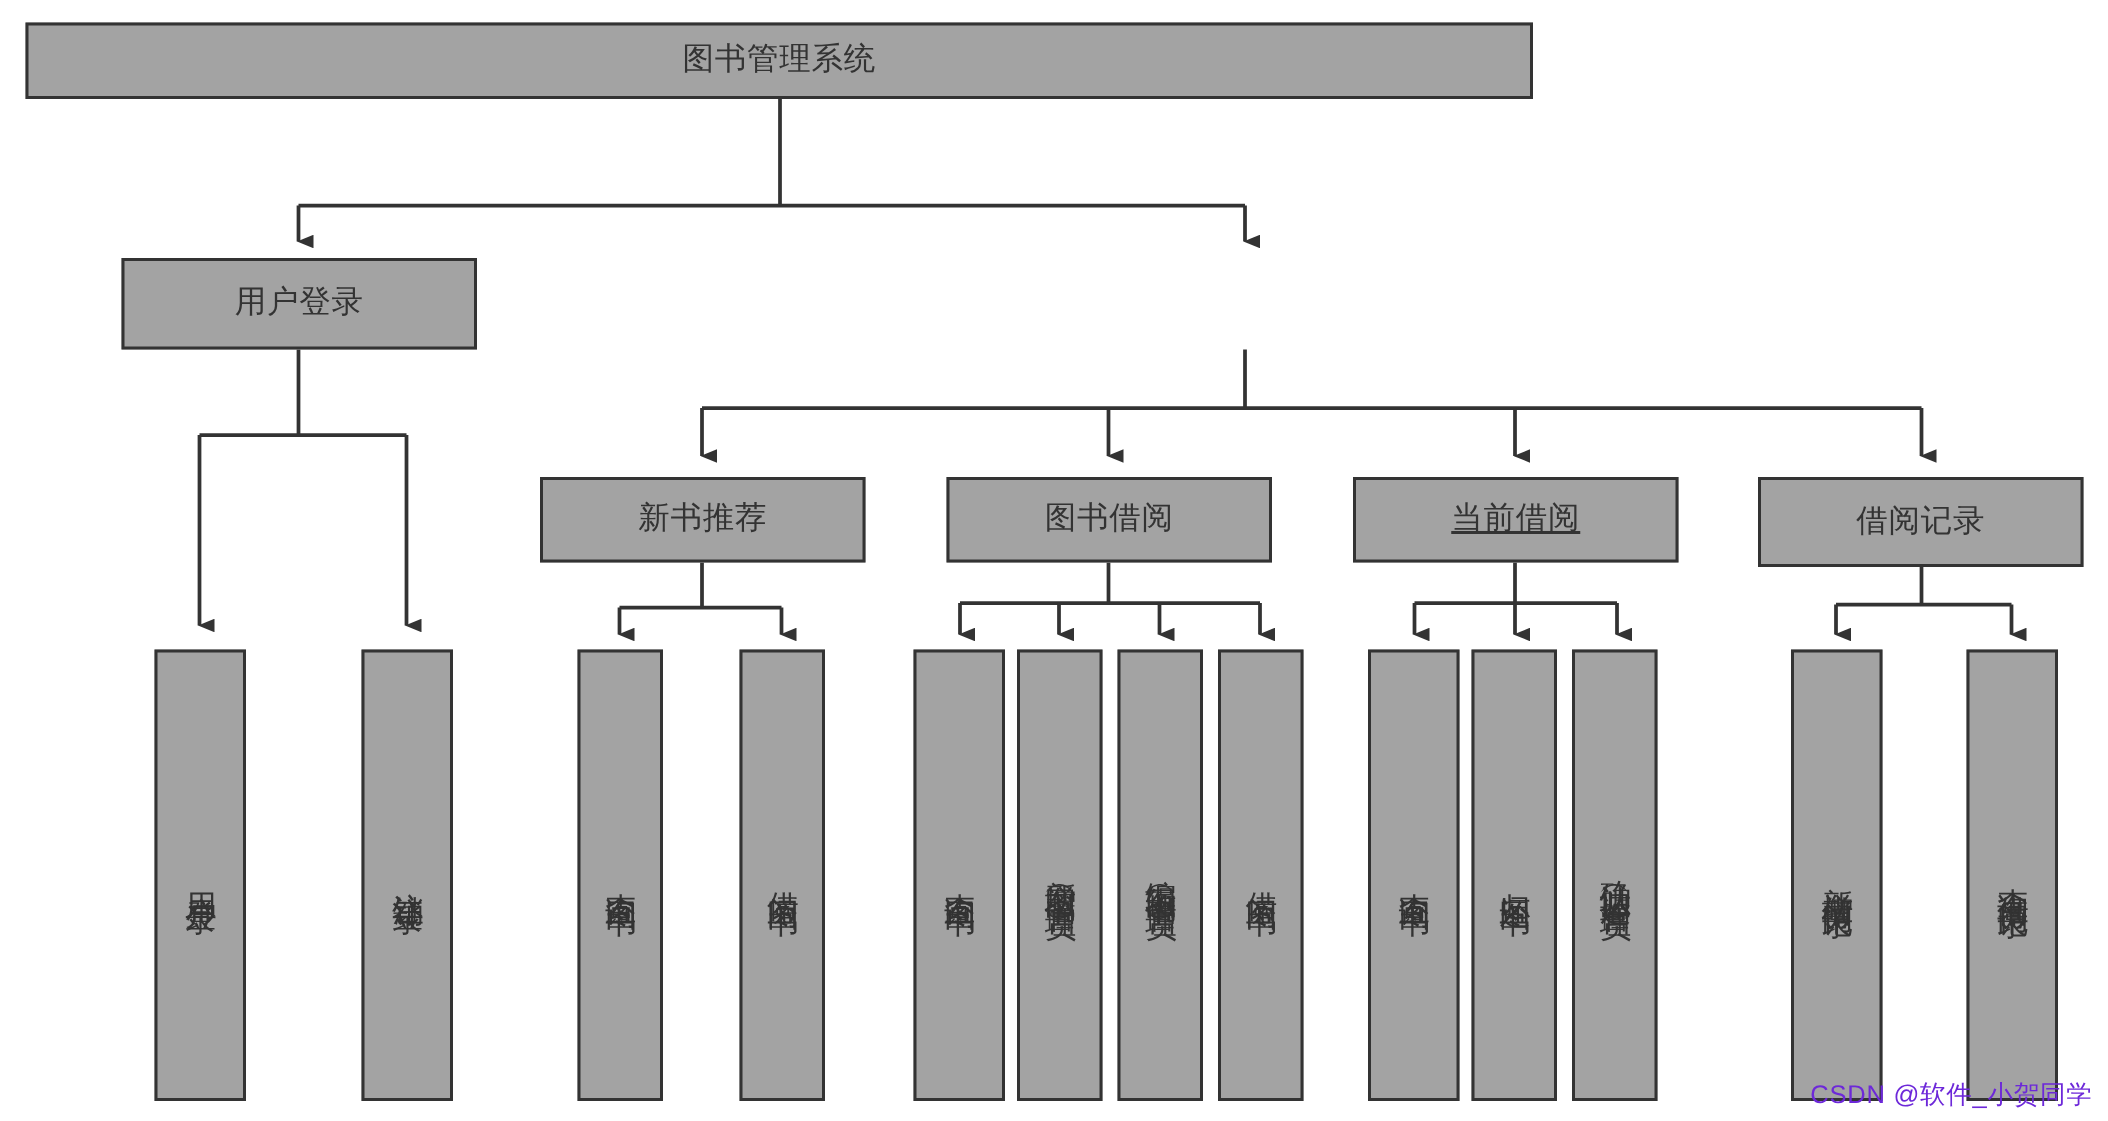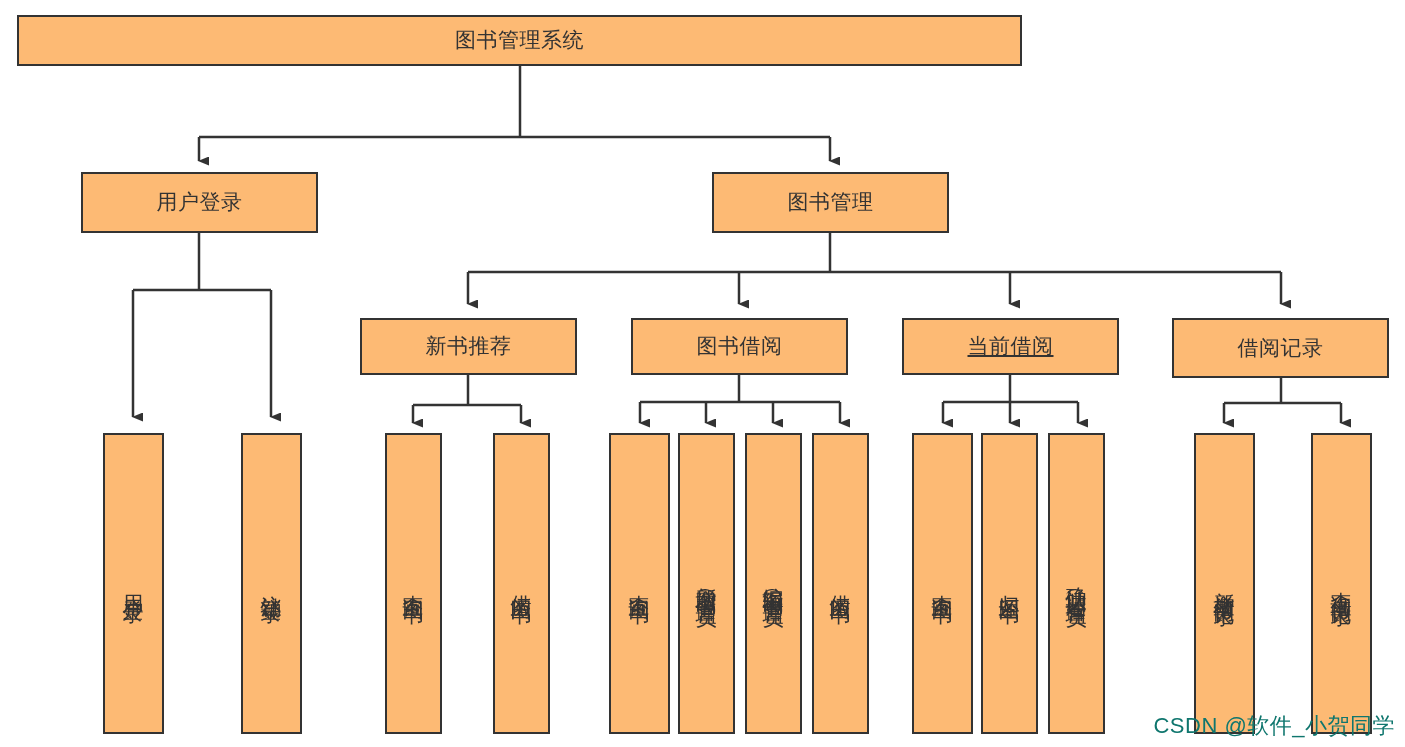--- a/index.html
+++ b/index.html
@@ -25,21 +25,21 @@
     left: 0;
     top: 0;
     width: 1405px;
     height: 747px;
     pointer-events: none;
   }
   .node {
     position: absolute;
     box-sizing: border-box;
     border: 2px solid #333333;
-    background: #fdba74;
+    background: #a3a3a3;
     display: flex;
     align-items: center;
     justify-content: center;
     color: #333333;
     z-index: 2;
   }
   .node .label {
     text-align: center;
     line-height: 1.18;
     letter-spacing: 0.5px;
@@ -57,22 +57,22 @@
     text-orientation: upright;
     font-size: 21px;
     letter-spacing: 3px;
     line-height: 1;
     white-space: nowrap;
   }
   #watermark {
     position: absolute;
     right: 10px;
     bottom: 6px;
-    font-size: 22px;
-    color: #0f766e;
+    font-size: 17px;
+    color: #6d28d9;
     z-index: 5;
     white-space: nowrap;
     letter-spacing: 0.5px;
   }
 </style>
 </head>
 <body>
 
 <div id="diagram-root">
 
@@ -126,23 +126,20 @@
     </g>
   </svg>
 
   <div class="node horizontal" style="left:17px; top:15px; width:1005px; height:51px;">
     <span class="label">图书管理系统</span>
   </div>
 
   <div class="node horizontal" style="left:81px; top:172px; width:237px; height:61px;">
     <span class="label">用户登录</span>
   </div>
-  <div class="node horizontal" style="left:712px; top:172px; width:237px; height:61px;">
-    <span class="label">图书管理</span>
-  </div>
 
   <div class="node horizontal" style="left:360px; top:318px; width:217px; height:57px;">
     <span class="label">新书推荐</span>
   </div>
   <div class="node horizontal" style="left:631px; top:318px; width:217px; height:57px;">
     <span class="label">图书借阅</span>
   </div>
   <div class="node horizontal" style="left:902px; top:318px; width:217px; height:57px;text-decoration:underline;">
     <span class="label">当前借阅</span>
   </div>

